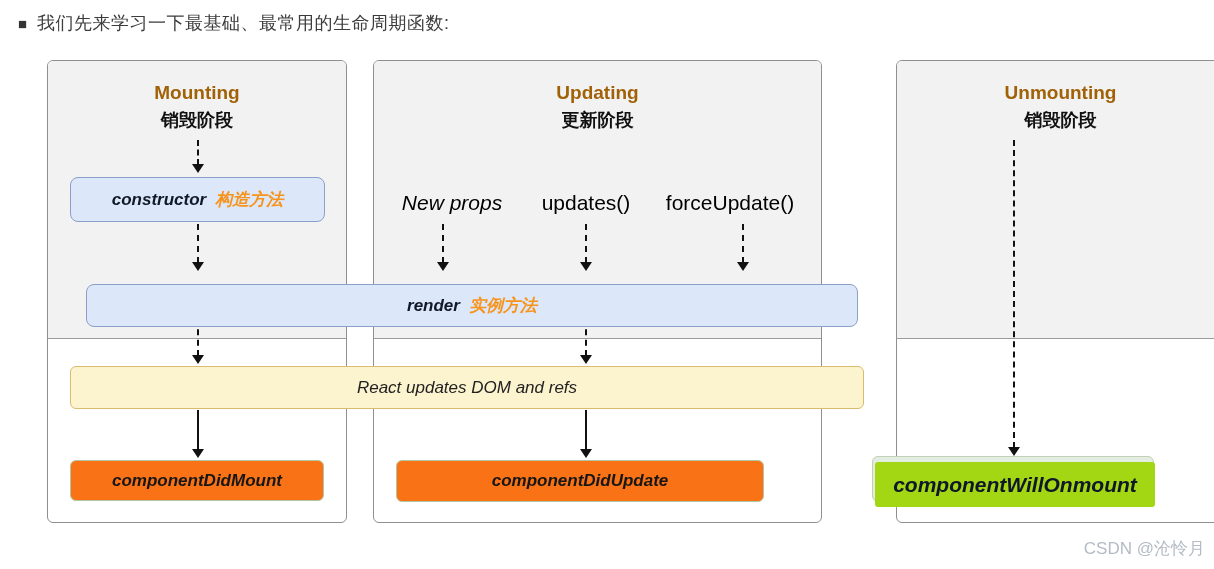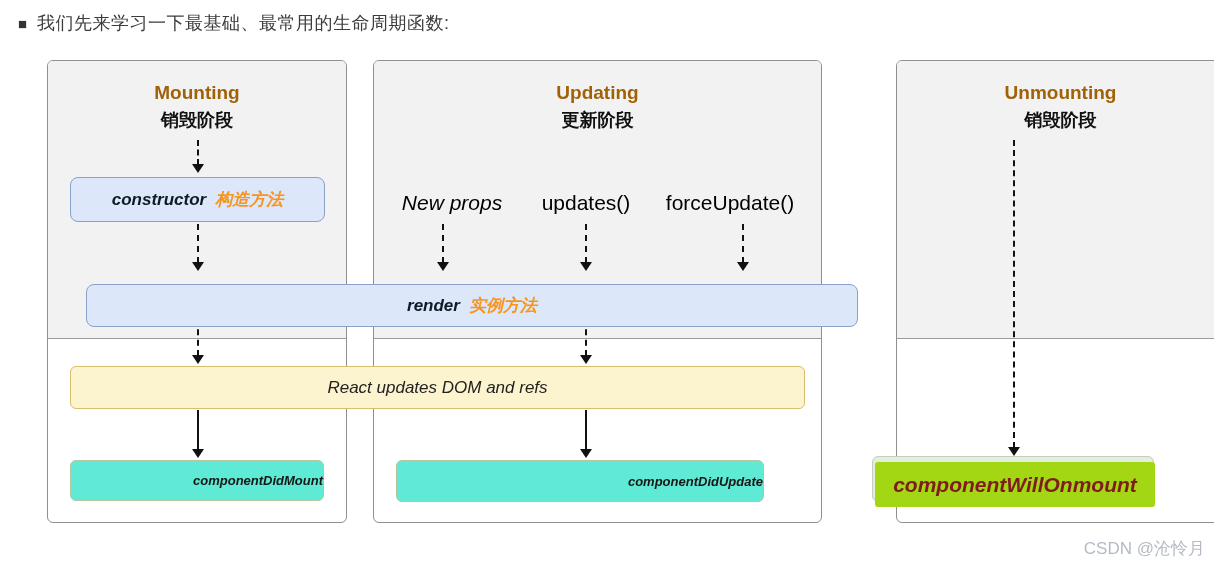--- a/index.html
+++ b/index.html
@@ -30,35 +30,35 @@
   .t-setstate    { left:586px; }
   .t-forceupdate { left:730px; }
 
   
   .fbox { position:absolute; box-sizing:border-box; display:flex; align-items:center;
           justify-content:center; white-space:nowrap; z-index:5;font-style:italic; }
   .box-blue   { background:#dce8fa; border:1px solid #8ba0c9; border-radius:8px;
                 font-weight:700; font-size:17px; color:#111827; }
   .box-yellow { background:#fcf3cf; border:1px solid #d9bd6d; border-radius:6px;
                 font-style:italic; font-size:17px; color:#222222; }
-  .box-green  { background:#5eead4; border:1px solid #b2c6a4; border-radius:6px;
-                font-weight:700; font-size:13px; color:#161616;justify-content:flex-end; }
+  .box-green  { background:#f97316; border:1px solid #b2c6a4; border-radius:6px;
+                font-weight:700; font-size:17px; color:#161616; }
   .annotation { color:#f7941e; margin-left:9px; font-weight:700; }
 
   .b-constructor { left:70px;  top:177px; width:255px; height:45px; }
   .b-render      { left:70px;  top:284px; width:772px; height:43px;margin-left:16px; }
-  .b-reactdom    { left:70px;  top:366px; width:735px; height:43px; }
+  .b-reactdom    { left:70px;  top:366px; width:794px; height:43px; }
   .b-didmount    { left:70px;  top:460px; width:254px; height:41px; }
   .b-didupdate   { left:396px; top:460px; width:368px; height:42px; }
 
   .b-unmount-back { left:872px; top:456px; width:282px; height:46px; background:#e3ede0;
                     border:1px solid #c2cfba; border-radius:6px; z-index:4; }
   .b-unmount-hl   { left:875px; top:462px; width:280px; height:45px; background:#a3d613;
                     border:none; border-radius:3px; font-weight:700; font-size:21px;
-                    color:#7f1d1d; z-index:5; }
+                    color:#0f172a; z-index:5; }
 
   
   .arrow { position:absolute; width:14px; z-index:4; }
   .arrow .line { position:absolute; left:50%; transform:translateX(-50%);
                  top:0; bottom:8px; border-left:2px dashed #111111; }
   .arrow.solid .line { border-left-style:solid; }
   .arrow .head { position:absolute; bottom:0; left:50%; transform:translateX(-50%);
                  width:0; height:0; border-left:6px solid transparent;
                  border-right:6px solid transparent; border-top:9px solid #111111; }
 

